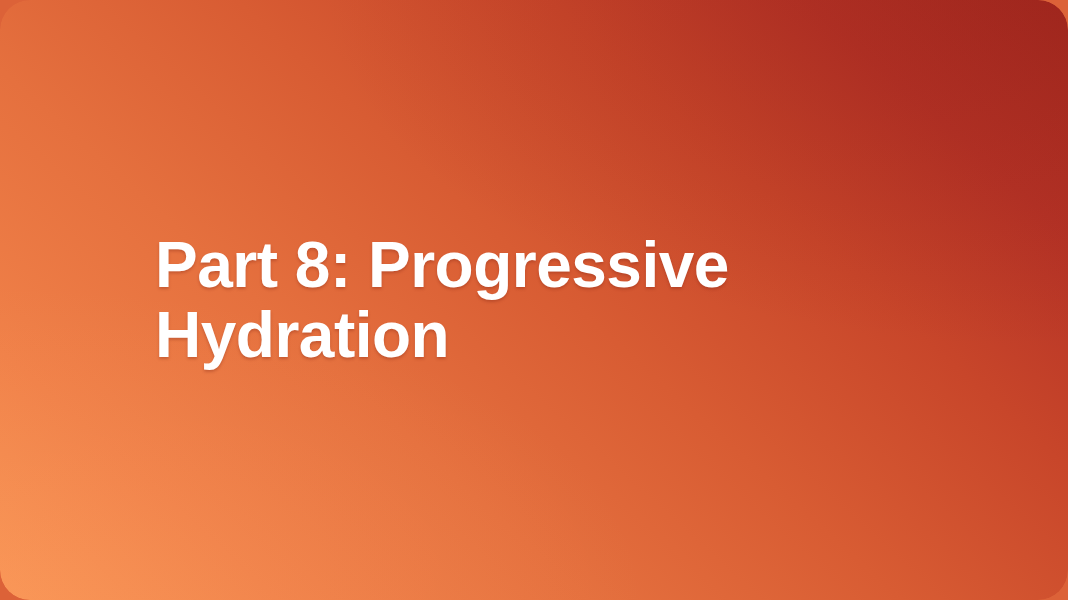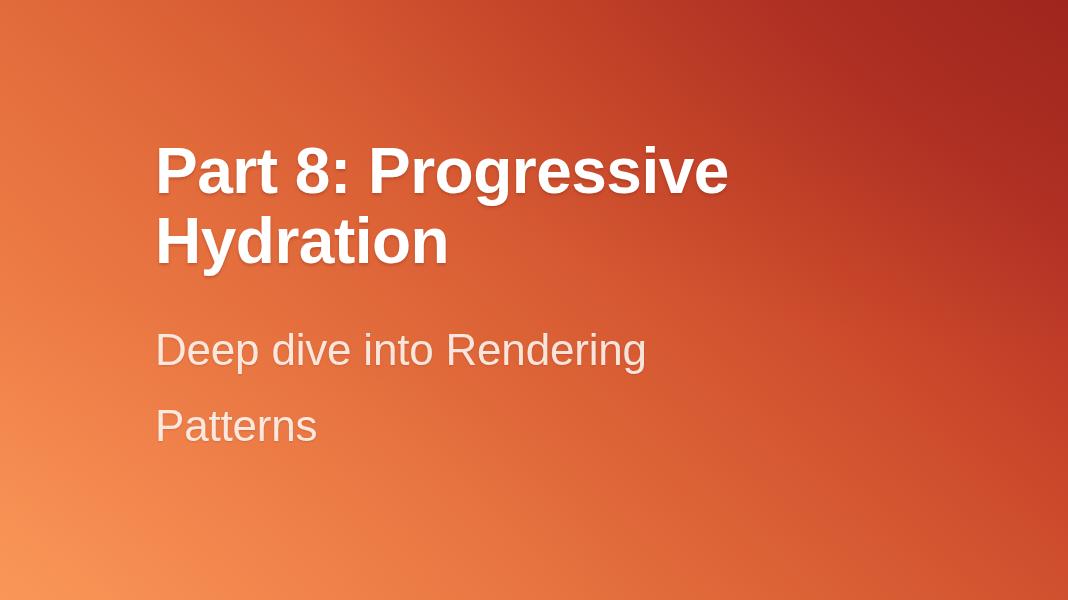--- a/index.html
+++ b/index.html
@@ -1,16 +1,16 @@
 <!DOCTYPE html>
 <html><head>
 <meta charset="utf-8">
 <title>Slide</title>
 <style>
-  * { margin: 0; padding: 0; box-sizing: border-box; }
+  * { margin: 0; padding: 0; box-sizing: border-box; border-radius: 30px; }
 
   html, body {
     width: 1068px;
     height: 600px;
     overflow: hidden;
   }
 
   body {
     font-family: "Liberation Sans", sans-serif;
     background: #DC6238;
@@ -79,17 +79,16 @@
 </style>
 </head>
 <body>
 
 <div id="slide">
 
   <div id="content">
 
     <h1 class="slide-title">Part 8: Progressive Hydration</h1>
 
-    <p class="slide-subtitle">Deep dive into Rendering Patterns</p>
 
   </div>
 
 </div>
 
 </body></html>

